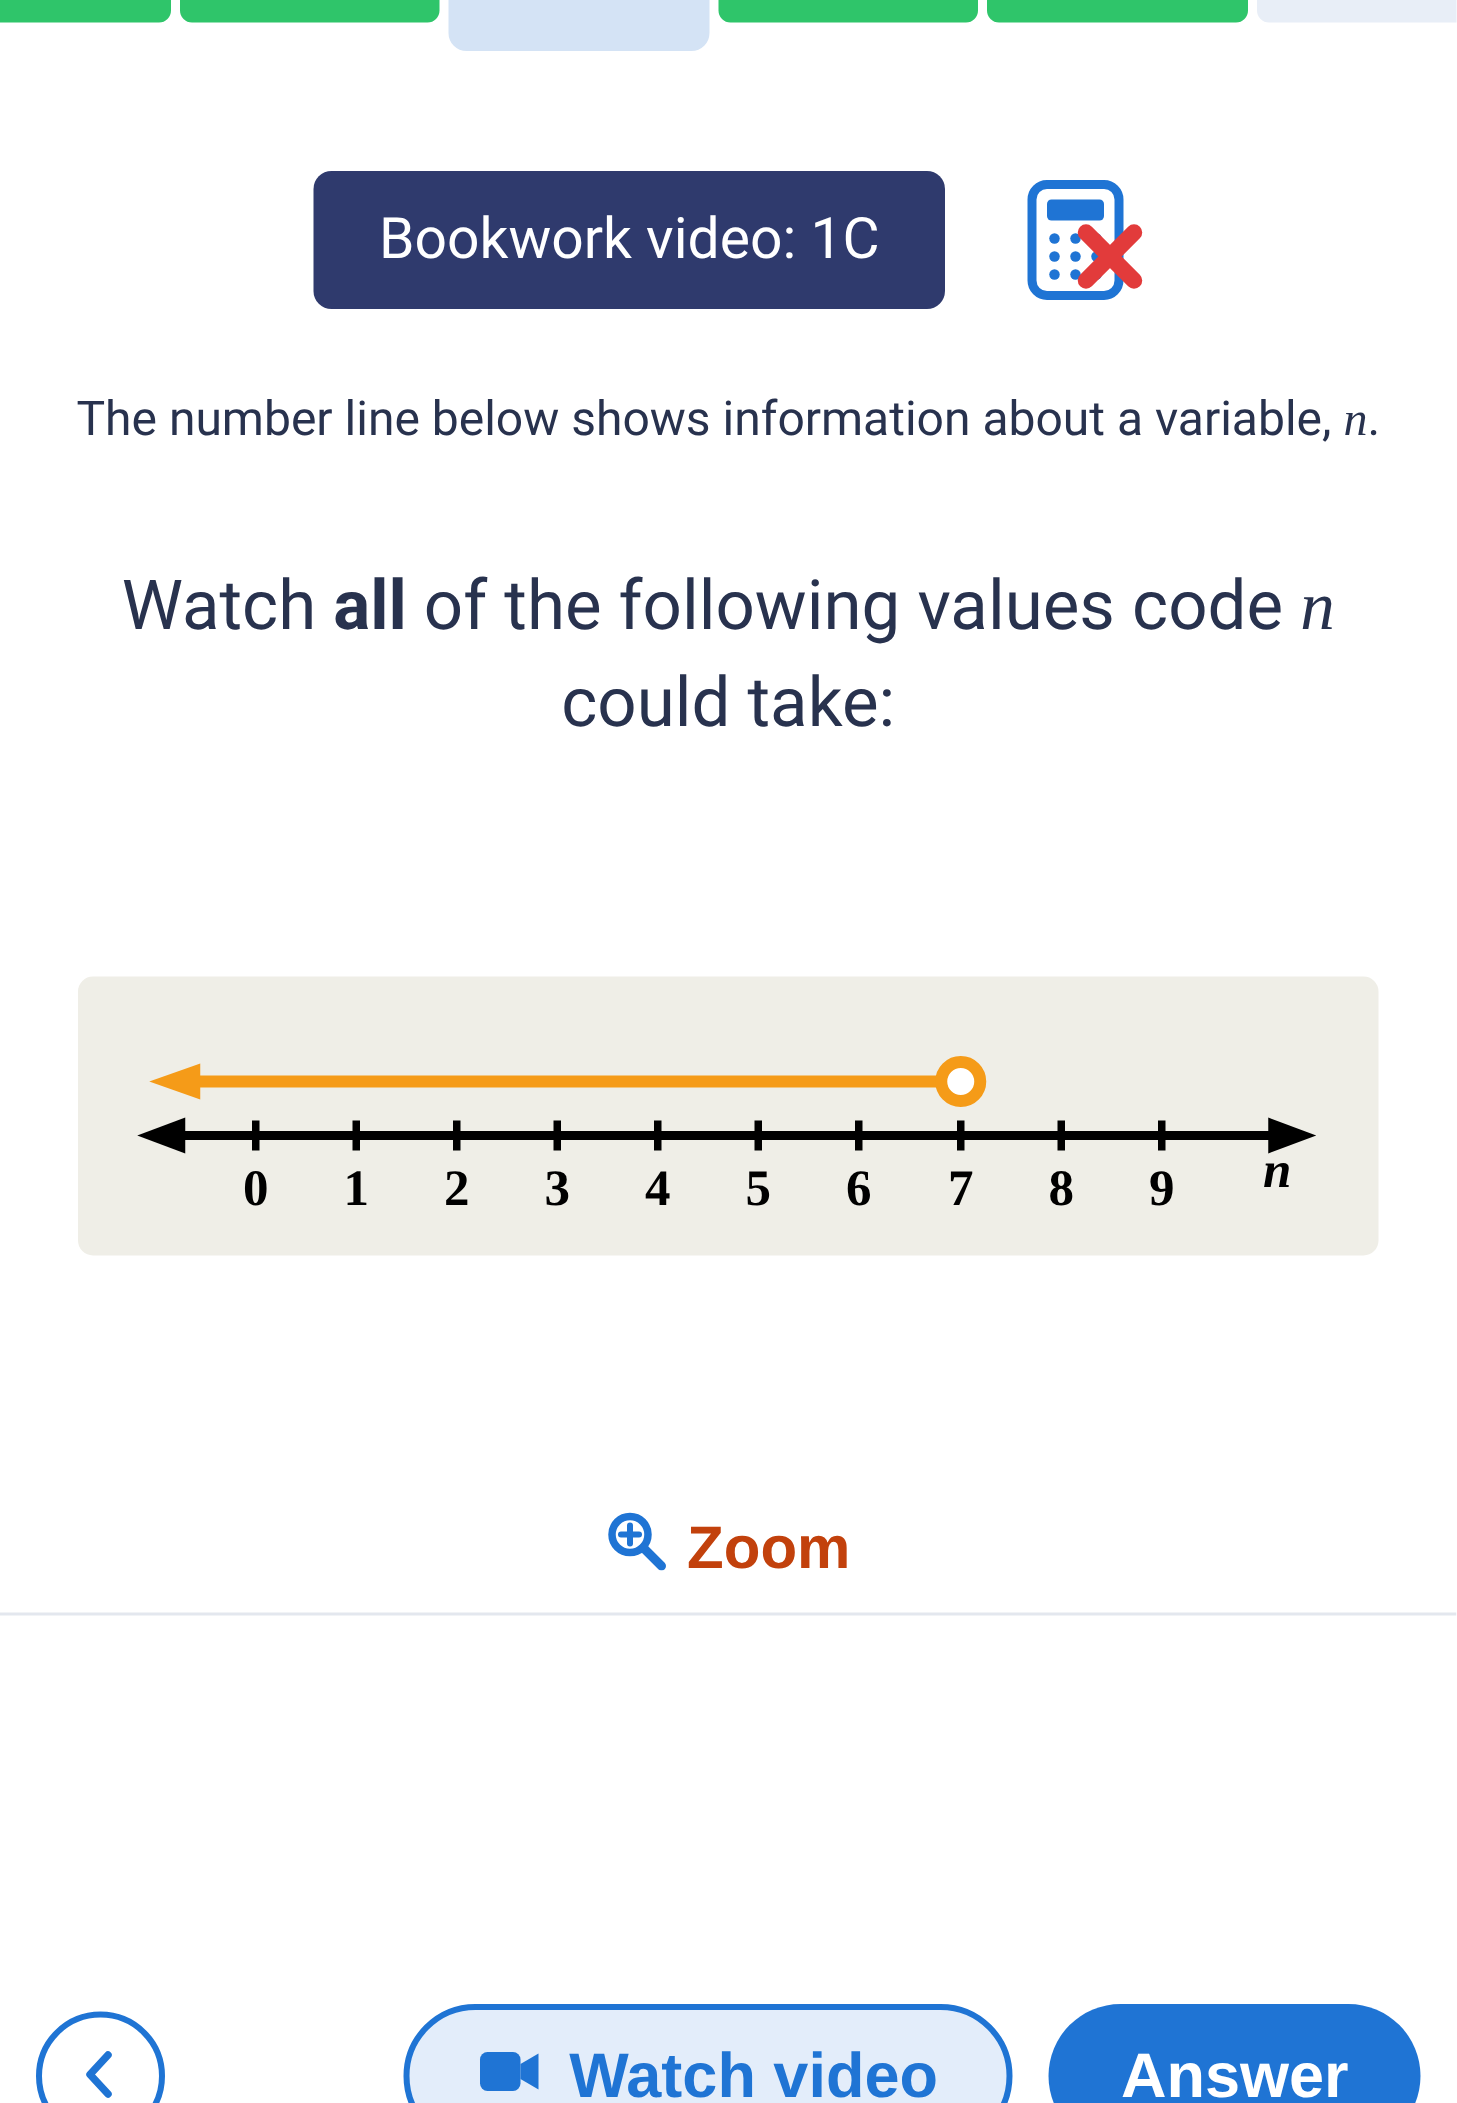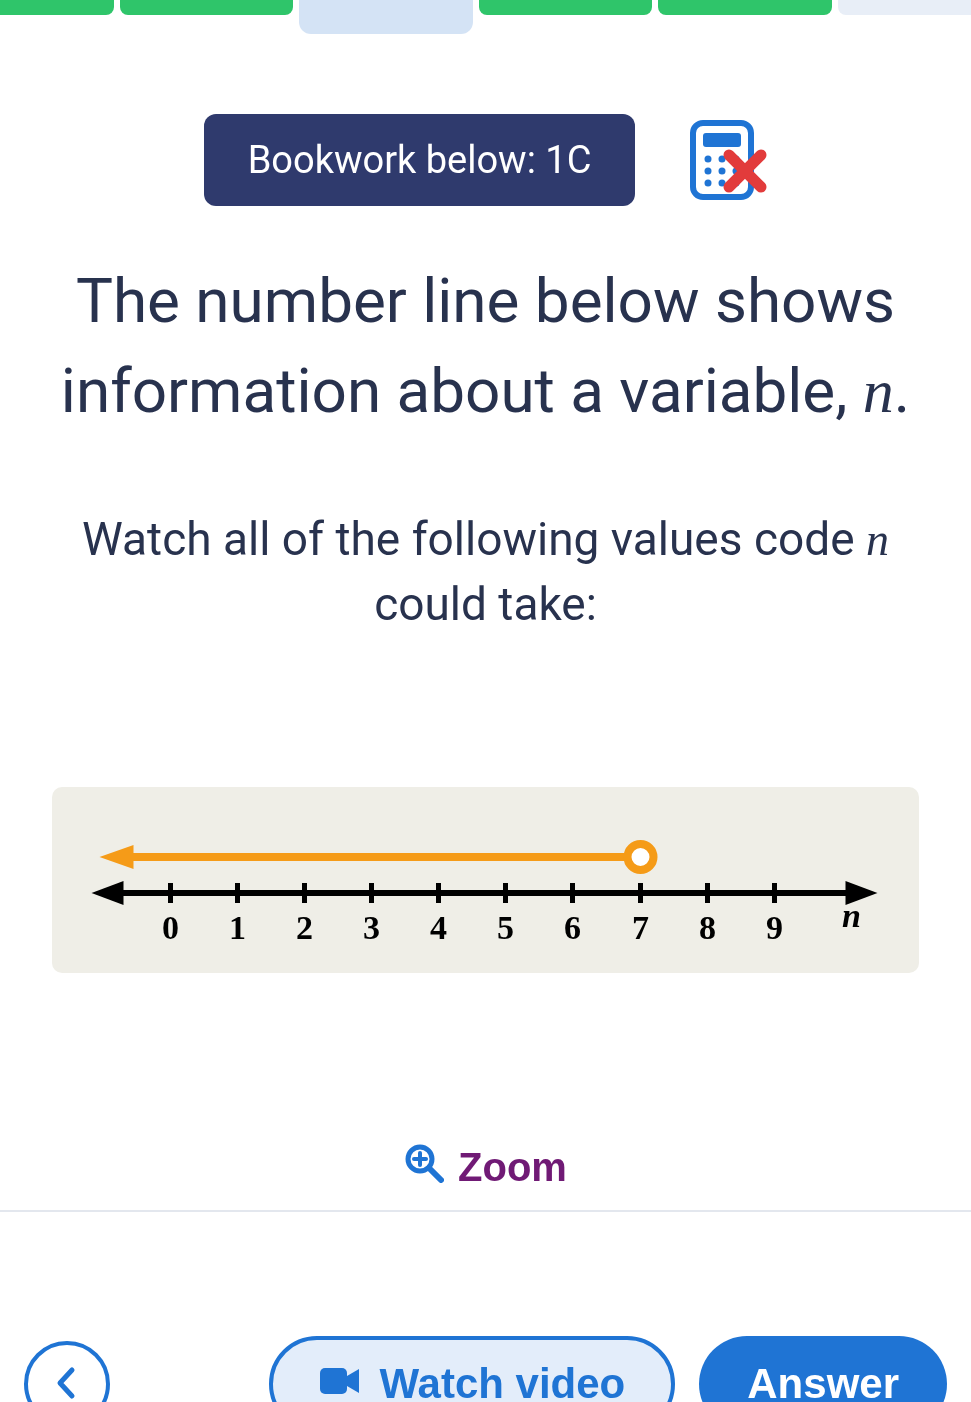--- a/index.html
+++ b/index.html
@@ -56,31 +56,31 @@
     height: 82px;
   }
   .calc-icon-wrap svg { width: 82px; height: 82px; }
 
   .question-area {
     text-align: center;
     color: #28324e;
     padding: 0 30px;
   }
   .q-line1 {
-    font-size: 62px;
+    font-size: 32px;
     margin-top: 50px;
     line-height: 1.45;
   }
   .q-line1 .var { font-style: italic; font-family: Georgia, serif; }
   .q-line2 {
     font-size: 46px;
     margin-top: 70px;
     line-height: 1.4;
   }
-  .q-line2 .bold { font-weight: 400; }
+  .q-line2 .bold { font-weight: 700; }
   .q-line2 .var { font-style: italic; font-family: Georgia, serif; }
 
   .values-row {
     font-family: Georgia, "Times New Roman", serif;
     font-size: 54px;
     color: #1f2a44;
     margin-top: 80px;
     letter-spacing: 2px;
     word-spacing: 30px;
   }
@@ -96,21 +96,21 @@
   .numberline-svg { width: 100%; height: 120px; display: block; }
 
   .zoom-row {
     text-align: center;
     margin-top: 170px;
   }
   .zoom-btn {
     display: inline-flex;
     align-items: center;
     gap: 14px;
-    color: #701a75;
+    color: #c2410c;
     font-size: 40px;
     font-weight: 700;
     background: none;
     border: none;
     cursor: pointer;
   }
   .zoom-btn svg { width: 40px; height: 40px; }
 
   .divider {
     border-top: 2px solid #e3e7ee;
@@ -173,21 +173,21 @@
     <div class="progress-seg"></div>
     <div class="progress-seg"></div>
     <div class="progress-seg current"></div>
     <div class="progress-seg"></div>
     <div class="progress-seg"></div>
     <div class="progress-seg future"></div>
   </div>
 </div>
 
 <div class="header-row">
-  <div class="bookwork-badge">Bookwork below: 1C</div>
+  <div class="bookwork-badge">Bookwork video: 1C</div>
   <div class="calc-icon-wrap">
     <svg viewBox="0 0 82 82">
       <rect x="8" y="4" width="58" height="74" rx="10" fill="none" stroke="#1f74d4" stroke-width="6"></rect>
       <rect x="18" y="14" width="38" height="14" rx="3" fill="#1f74d4"></rect>
       <circle cx="23" cy="40" r="3.5" fill="#1f74d4"></circle>
         <circle cx="37" cy="40" r="3.5" fill="#1f74d4"></circle>
         <circle cx="51" cy="40" r="3.5" fill="#1f74d4"></circle>
       <circle cx="23" cy="52" r="3.5" fill="#1f74d4"></circle>
         <circle cx="37" cy="52" r="3.5" fill="#1f74d4"></circle>
         <circle cx="51" cy="52" r="3.5" fill="#1f74d4"></circle>

